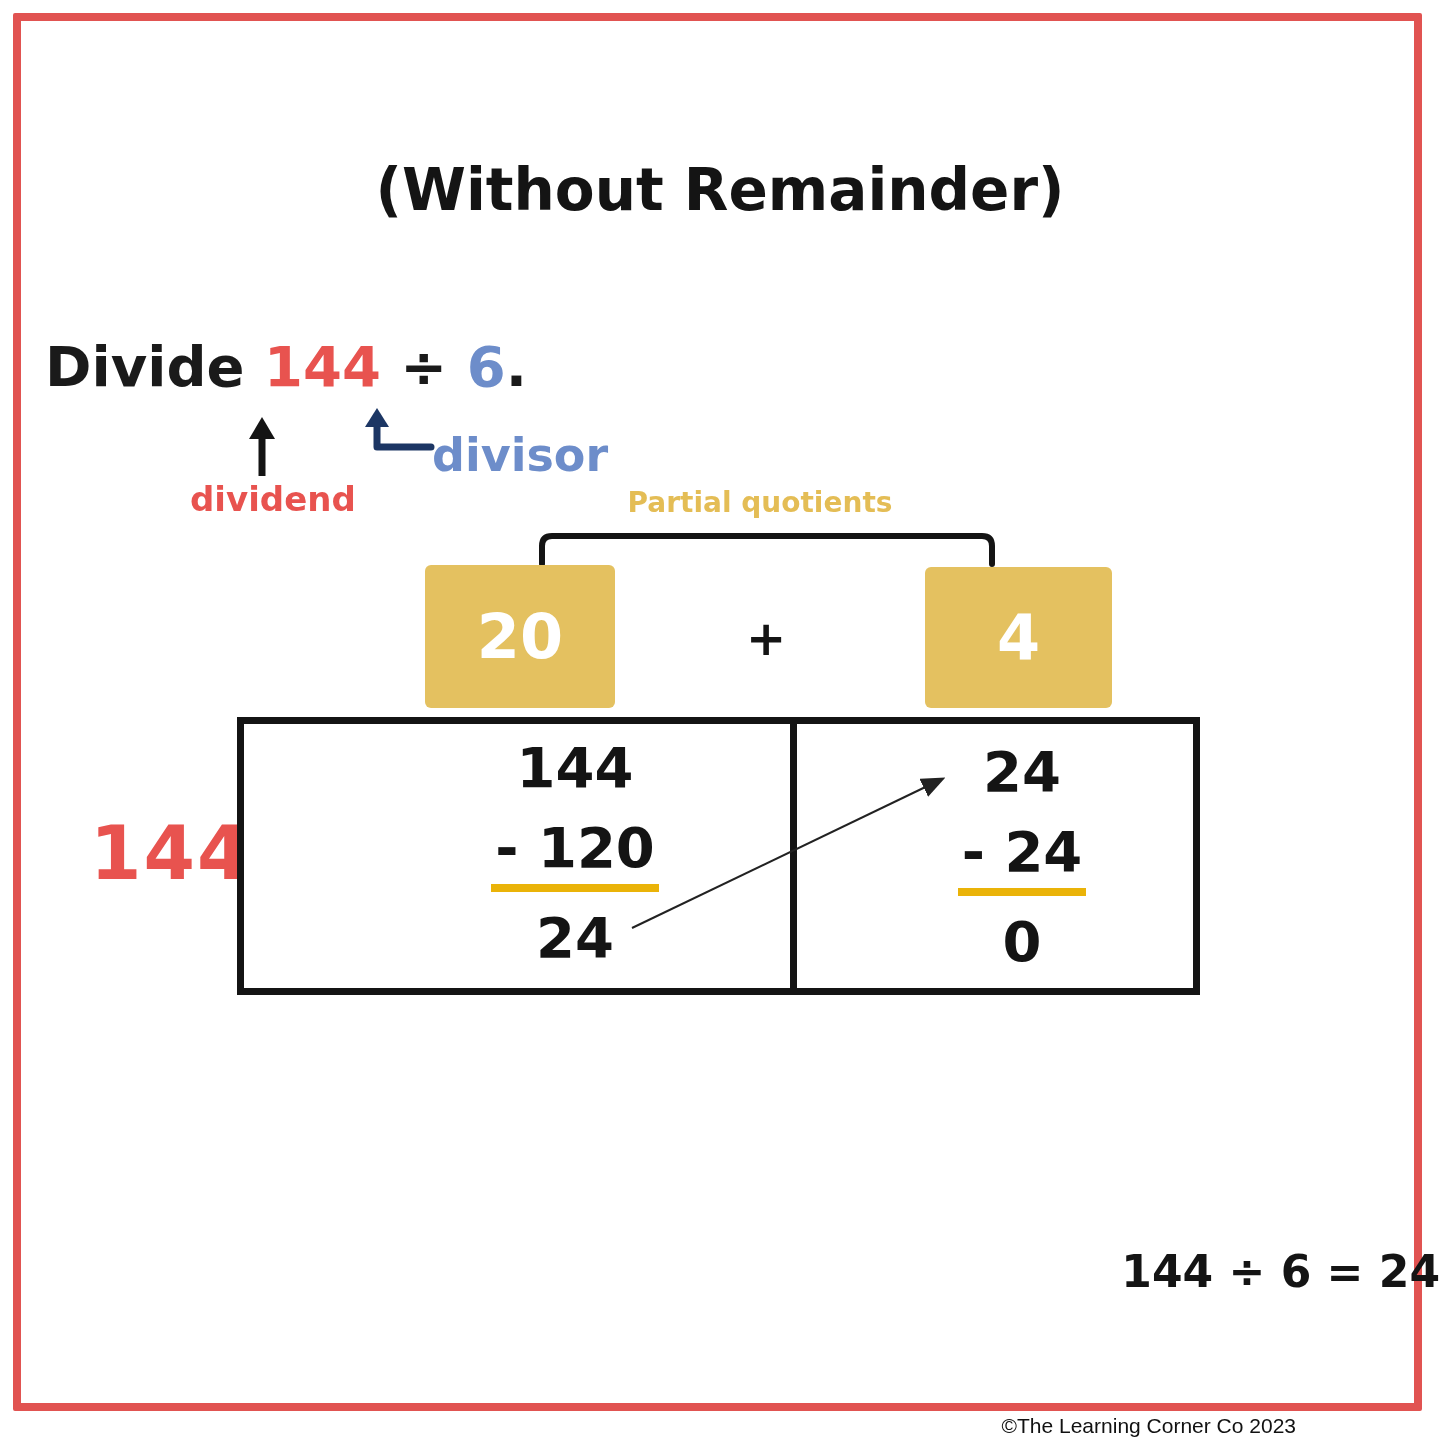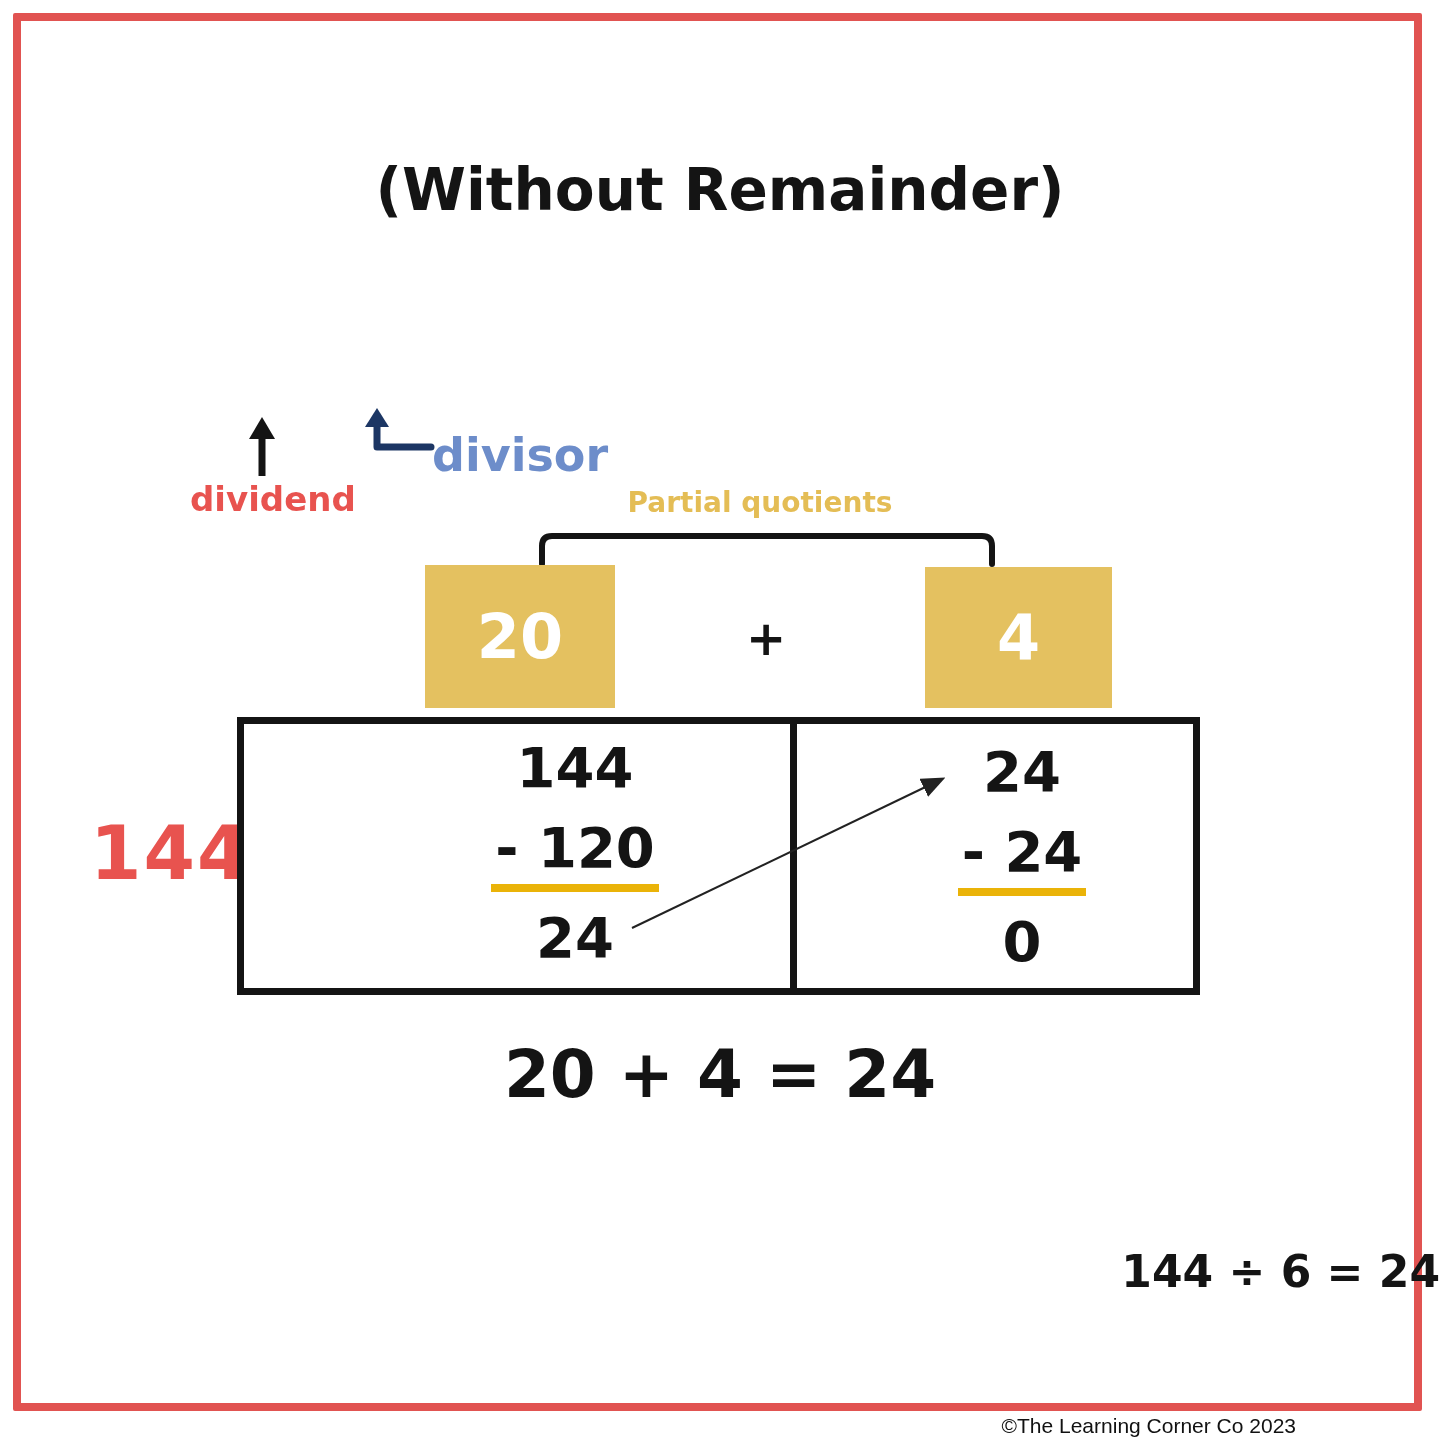--- a/index.html
+++ b/index.html
@@ -32,21 +32,21 @@
   .label-divisor{
     left:432px;top:428px;font-size:46px;font-weight:700;color:#6d8dca;
   }
   .pq-label{
     left:460px;top:486px;width:600px;text-align:center;
     font-size:28px;font-weight:700;color:#e4bd55;
   }
   .qbox{
     background:#e4c160;color:#ffffff;text-align:center;
     font-weight:700;font-size:62px;
-    display:flex;align-items:center;justify-content:center;
+    display:flex;align-items:center;justify-content:center;border-radius:6px;
   }
   .qbox.left{left:425px;top:565px;width:190px;height:143px;}
   .qbox.right{left:925px;top:567px;width:187px;height:141px;}
   .plus-sign{
     left:738px;top:610px;width:56px;text-align:center;
     font-size:48px;font-weight:700;color:#141414;
   }
   .area-rect{
     left:237px;top:717px;width:963px;height:278px;
     border:7px solid #141414;box-sizing:border-box;background:#fff;
@@ -82,20 +82,23 @@
 </style>
 </head>
 <body>
 
 <div class="canvas">
 
   <div class="abs frame"></div>
 
   <div class="abs subtitle">(Without Remainder)</div>
 
+  <div class="abs problem">
+    <span>Divide </span><span class="red">144</span><span> ÷ </span><span class="blue">6</span><span>.</span>
+  </div>
 
   <svg class="abs" style="left:243px;top:416px;" width="40" height="64">
     <line x1="19" y1="18" x2="19" y2="60" stroke="#141414" stroke-width="7"></line>
     <polygon points="19,1 6,23 32,23" fill="#141414"></polygon>
   </svg>
   <div class="abs label-dividend">dividend</div>
 
   <svg class="abs" style="left:357px;top:406px;" width="80" height="52">
     <path d="M 20 16 L 20 41 L 74 41" fill="none" stroke="#1c3664" stroke-width="7" stroke-linejoin="round" stroke-linecap="round"></path>
     <polygon points="20,2 8,21 32,21" fill="#1c3664"></polygon>
@@ -132,18 +135,17 @@
 
   <svg class="abs" style="left:618px;top:756px;" width="345" height="184">
     <defs>
       <marker id="ah" markerWidth="12" markerHeight="10" refX="9" refY="5" orient="auto">
         <polygon points="0,0 12,5 0,10" fill="#222"></polygon>
       </marker>
     </defs>
     <line x1="14" y1="172" x2="322" y2="24" stroke="#222" stroke-width="2" marker-end="url(#ah)"></line>
   </svg>
 
-  <div class="abs eq-sum">20 + 4 = 24</div>
   <div class="abs eq-final">144 ÷ 6 = 24</div>
 
   <div class="abs footer">©The Learning Corner Co 2023</div>
 
 </div>
 
 </body></html>

